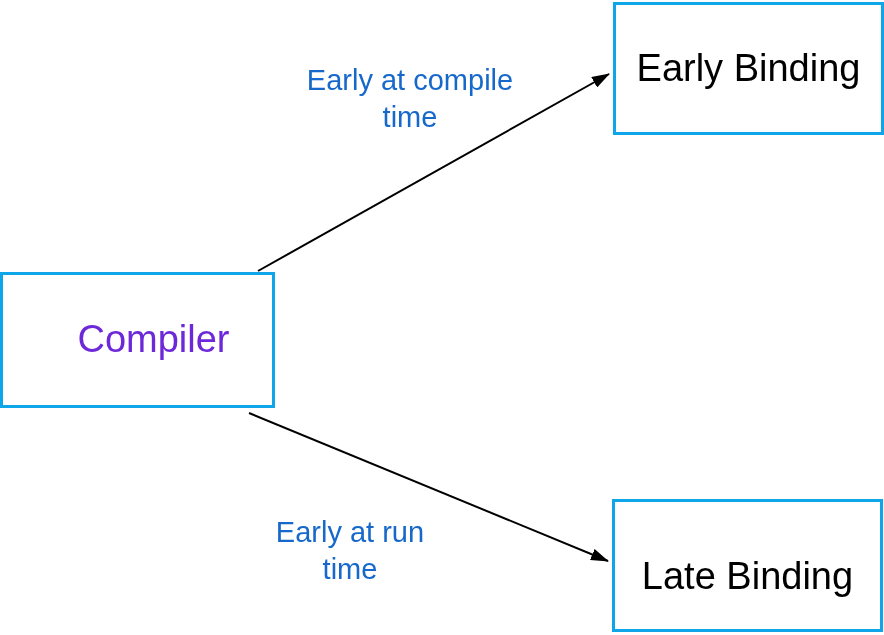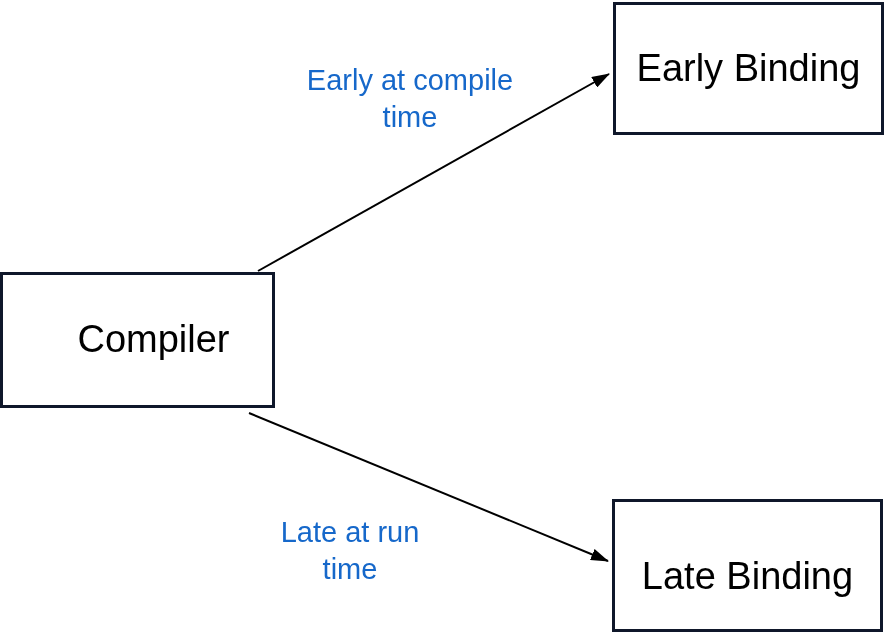--- a/index.html
+++ b/index.html
@@ -11,40 +11,40 @@
     position: relative;
     width: 884px;
     height: 635px;
     background: #ffffff;
     overflow: hidden;
     font-family: "Liberation Sans", sans-serif;
   }
   .node {
     position: absolute;
     box-sizing: border-box;
-    border: 3px solid #0f172a;
+    border: 3px solid #0ea5e9;
     background: #ffffff;
     display: flex;
     align-items: center;
     justify-content: center;
     text-align: left;
   }
   .node-label {
     font-size: 38px;
     line-height: 1.1;
     white-space: nowrap;
   }
   #node-compiler {
     left: 0px;
     top: 272px;
     width: 275px;
     height: 136px;
   }
   #node-compiler .node-label {
-    color: #000000;
+    color: #6d28d9;
     margin-left: 32px;
   }
   #node-early-binding {
     left: 613px;
     top: 2px;
     width: 271px;
     height: 133px;
   }
   #node-early-binding .node-label {
     color: #000000;
@@ -115,17 +115,17 @@
   <div class="node" id="node-late-binding">
     <span class="node-label">Late Binding</span>
   </div>
 
   <div class="edge-label" id="edge-label-compile">
     <div>Early at compile</div>
     <div>time</div>
   </div>
 
   <div class="edge-label" id="edge-label-run">
-    <div>Late at run</div>
+    <div>Early at run</div>
     <div>time</div>
   </div>
 
 </div>
 
 </body></html>

